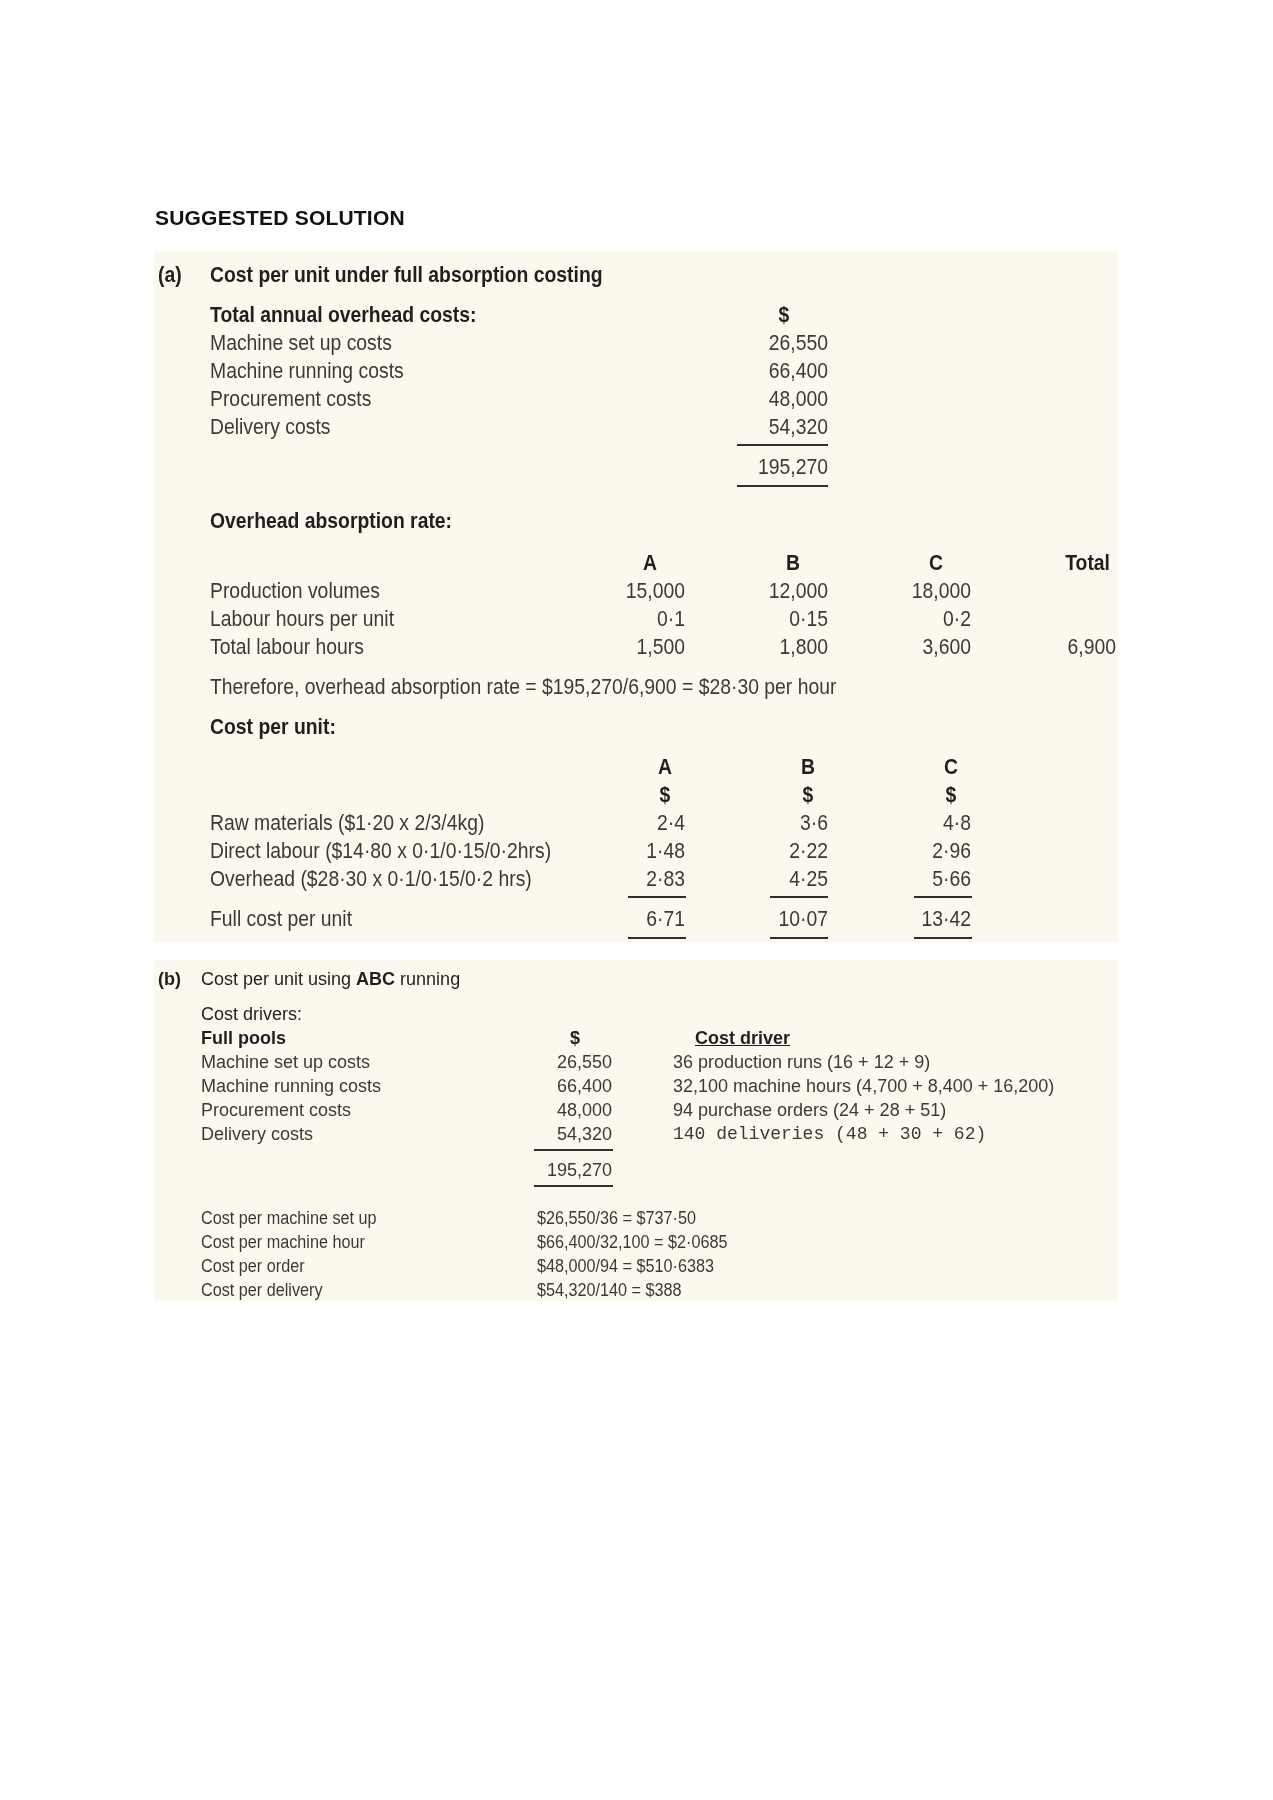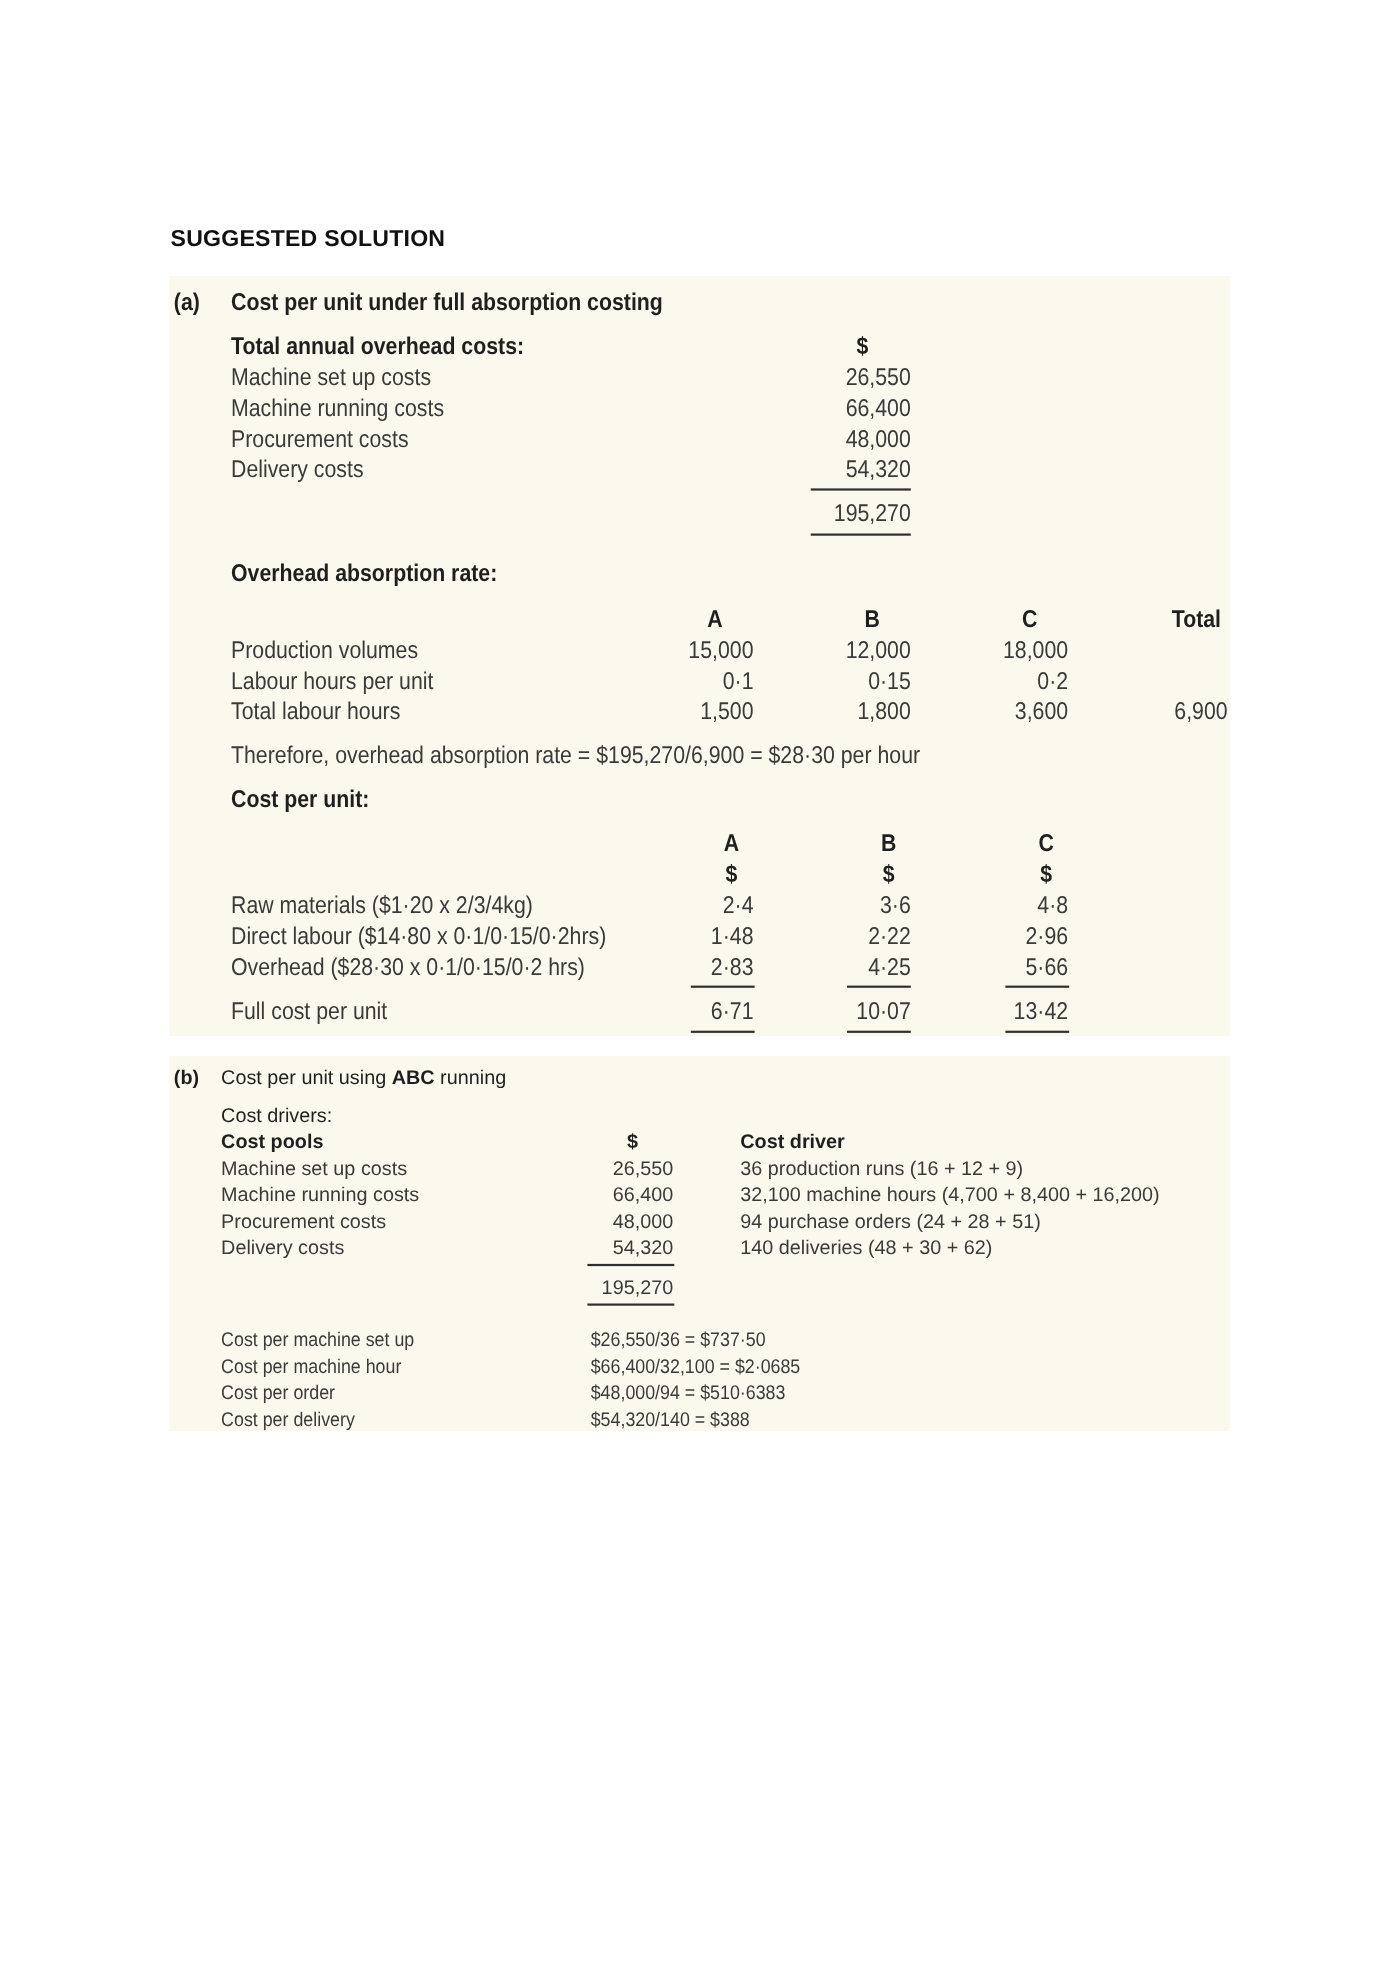--- a/index.html
+++ b/index.html
@@ -112,39 +112,39 @@
 <div class="hr" style="left:628px; width:58px; top:937px;"></div>
 <div class="hr" style="left:770px; width:58px; top:937px;"></div>
 <div class="hr" style="left:914px; width:58px; top:937px;"></div>
 
 <div class="panel" id="panel-b"></div>
 
 <div class="abs b bold" style="left:158px; top:969px;">(b)</div>
 <div class="abs b" style="left:201px; top:969px; color:#1f1f1f;"><span>Cost per unit using </span><b>ABC</b><span> running</span></div>
 
 <div class="abs b" style="left:201px; top:1004px; color:#1f1f1f;">Cost drivers:</div>
-<div class="abs b bold" style="left:201px; top:1028px;">Cost pools</div>
+<div class="abs b bold" style="left:201px; top:1028px;">Full pools</div>
 <div class="abs b c bold" style="left:560px; width:30px; top:1028px;">$</div>
-<div class="abs b bold" style="left:673px; top:1028px;">Cost driver</div>
+<div class="abs b bold" style="left:695px; top:1028px;text-decoration:underline;">Cost driver</div>
 
 <div class="abs b" style="left:201px; top:1052px;">Machine set up costs</div>
 <div class="abs b r" style="left:520px; width:92px; top:1052px;">26,550</div>
 <div class="abs b" style="left:673px; top:1052px;">36 production runs (16 + 12 + 9)</div>
 
 <div class="abs b" style="left:201px; top:1076px;">Machine running costs</div>
 <div class="abs b r" style="left:520px; width:92px; top:1076px;">66,400</div>
 <div class="abs b" style="left:673px; top:1076px;">32,100 machine hours (4,700 + 8,400 + 16,200)</div>
 
 <div class="abs b" style="left:201px; top:1100px;">Procurement costs</div>
 <div class="abs b r" style="left:520px; width:92px; top:1100px;">48,000</div>
 <div class="abs b" style="left:673px; top:1100px;">94 purchase orders (24 + 28 + 51)</div>
 
 <div class="abs b" style="left:201px; top:1124px;">Delivery costs</div>
 <div class="abs b r" style="left:520px; width:92px; top:1124px;">54,320</div>
-<div class="abs b" style="left:673px; top:1124px;">140 deliveries (48 + 30 + 62)</div>
+<div class="abs b" style="left:673px; top:1124px;font-family:Liberation Mono, monospace;">140 deliveries (48 + 30 + 62)</div>
 
 <div class="hr" style="left:534px; width:79px; top:1149px; height:1.5px;"></div>
 <div class="abs b r" style="left:520px; width:92px; top:1160px;">195,270</div>
 <div class="hr" style="left:534px; width:79px; top:1185px; height:1.5px;"></div>
 
 <div class="abs b n" style="left:201px; top:1208px;">Cost per machine set up</div>
 <div class="abs b n" style="left:537px; top:1208px;">$26,550/36 = $737·50</div>
 <div class="abs b n" style="left:201px; top:1232px;">Cost per machine hour</div>
 <div class="abs b n" style="left:537px; top:1232px;">$66,400/32,100 = $2·0685</div>
 <div class="abs b n" style="left:201px; top:1256px;">Cost per order</div>

